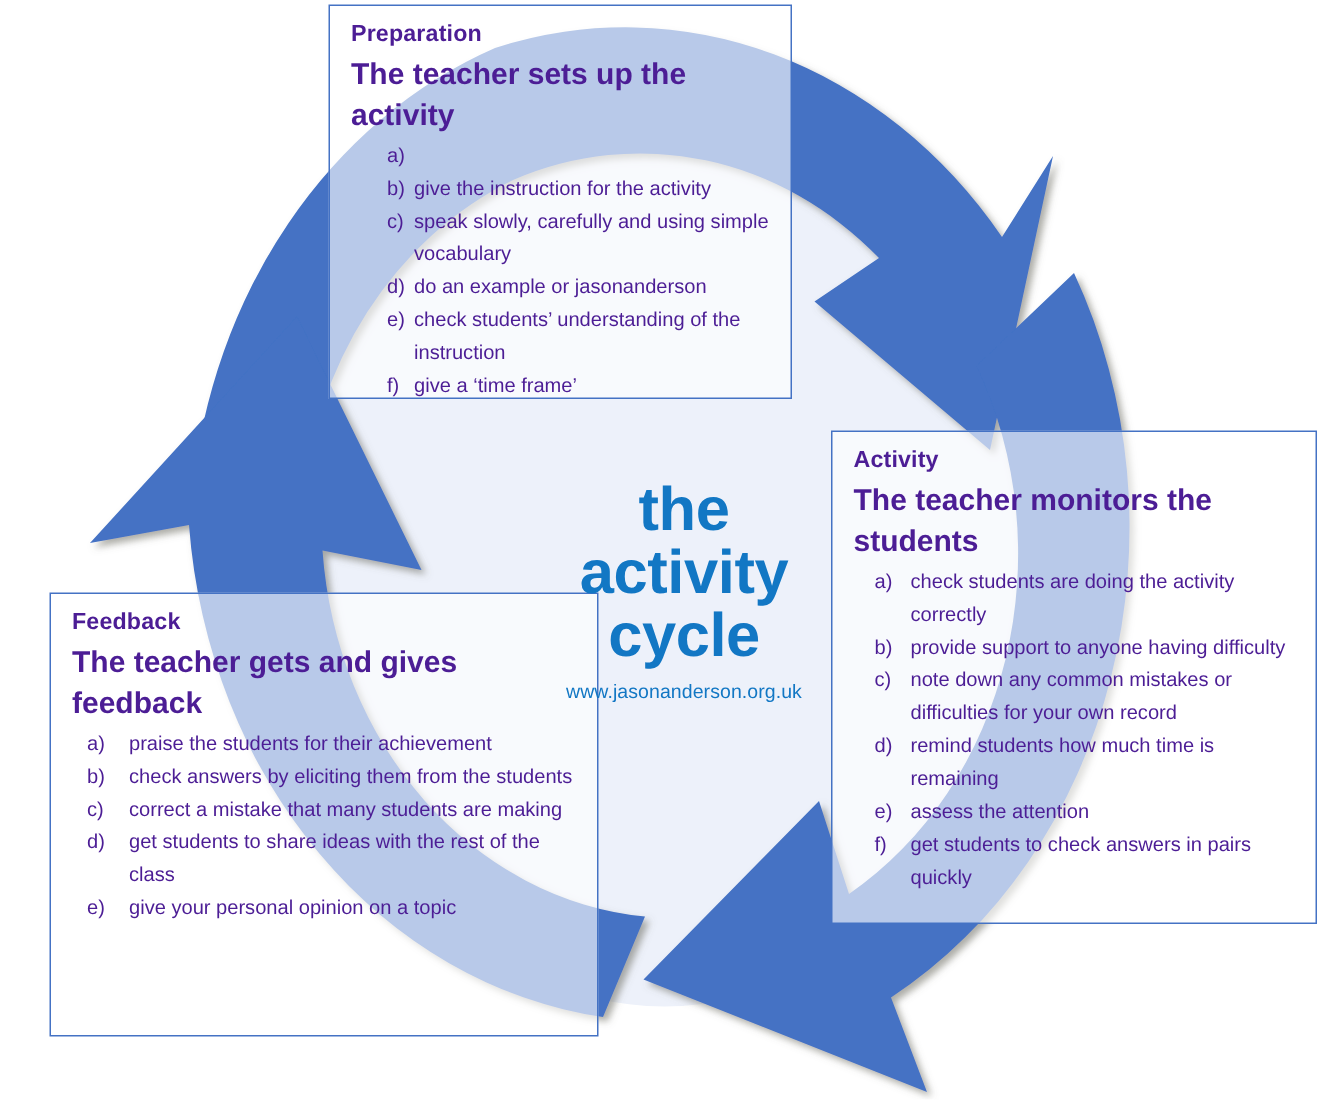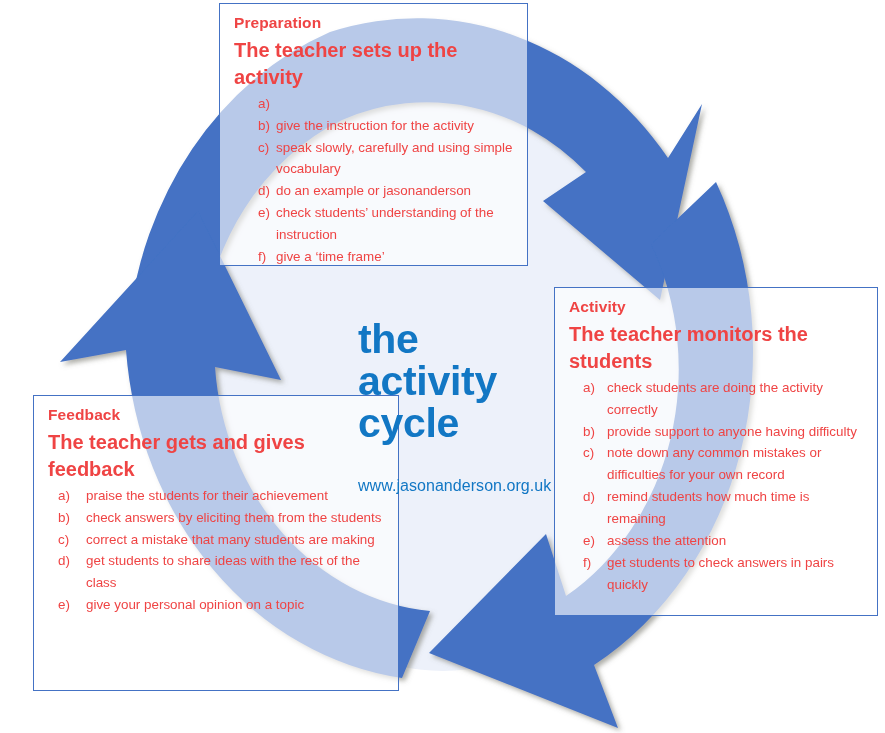--- a/index.html
+++ b/index.html
@@ -16,21 +16,21 @@
   
   #cycle-svg{position:absolute;left:0;top:0;width:885px;height:733px;}
 
   
   .panel{
     position:absolute;
     border:1.6px solid #4472C4;
     background:rgba(255,255,255,0.62);
     box-sizing:border-box;
     padding:9px 10px 6px 14px;
-    color:#ef4444;
+    color:#4c1d95;
   }
   .panel .ttl{
     font-size:15.5px;
     font-weight:bold;
     line-height:1.35;
     letter-spacing:.1px;
     margin:0 0 3px 0;
   }
   .panel .sub{
     font-size:20px;
@@ -66,34 +66,34 @@
   #panel-preparation li .tx{padding-left:12px;}
   #panel-activity    li .mk{padding-left:14px;}
   #panel-activity    li .tx{padding-left:8px;}
   #panel-feedback    li .mk{padding-left:10px;}
   #panel-feedback    li .tx{padding-left:8px;}
 
   
   #center-block{
     position:absolute;
     left:358px;top:318px;width:196px;
-    text-align:left;
+    text-align:center;
     pointer-events:none;
   }
   #center-title{
     font-size:41px;
     font-weight:bold;
     color:#1277C4;
     line-height:1.03;
     letter-spacing:-.3px;
   }
   #center-title .ln{display:block;}
   #center-url{
-    margin-top:32px;
-    font-size:16px;
+    margin-top:8px;
+    font-size:13px;
     color:#1277C4;
     letter-spacing:.05px;
   }
 </style>
 </head>
 <body>
 
 <div id="stage">
 
   <svg id="cycle-svg" viewBox="0 0 885 733">

